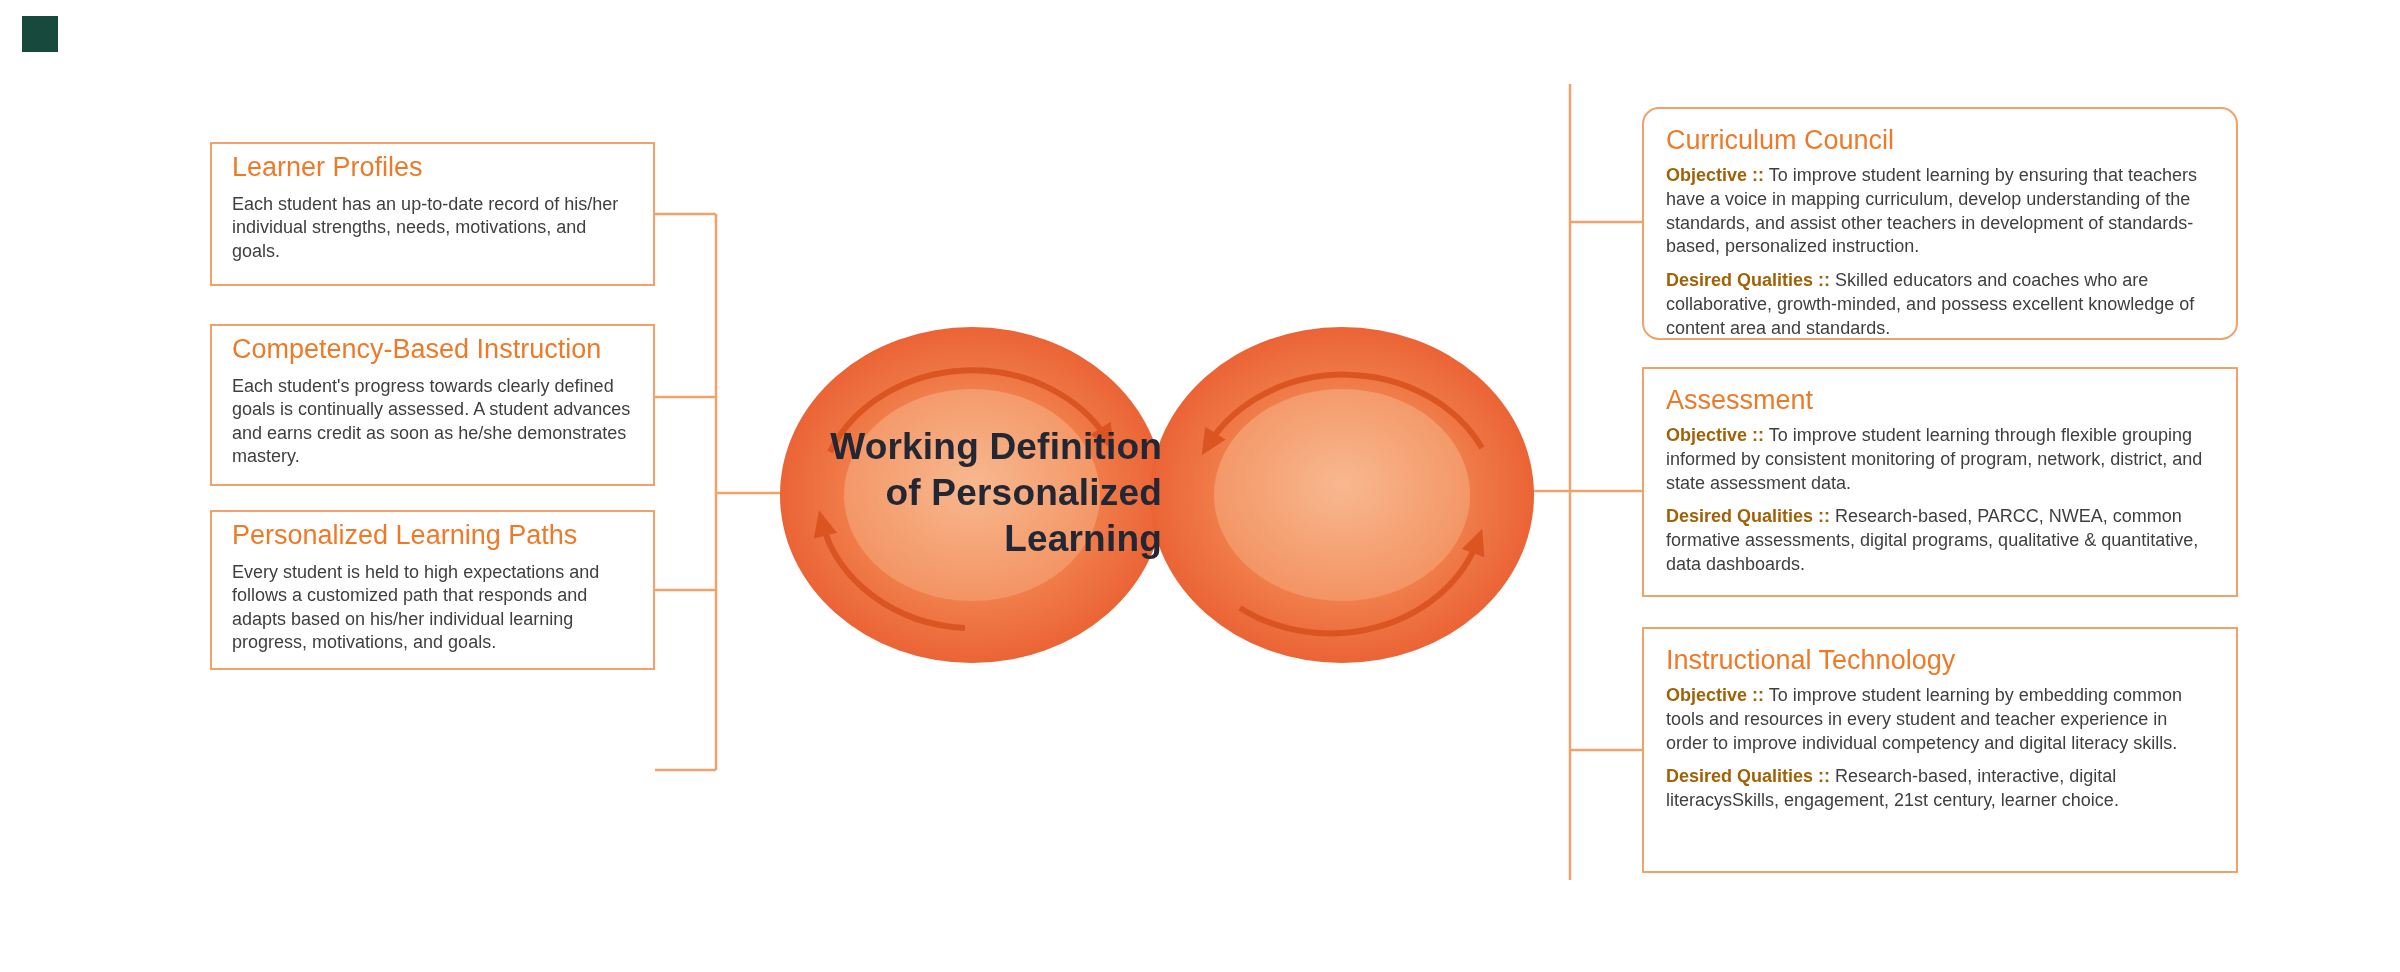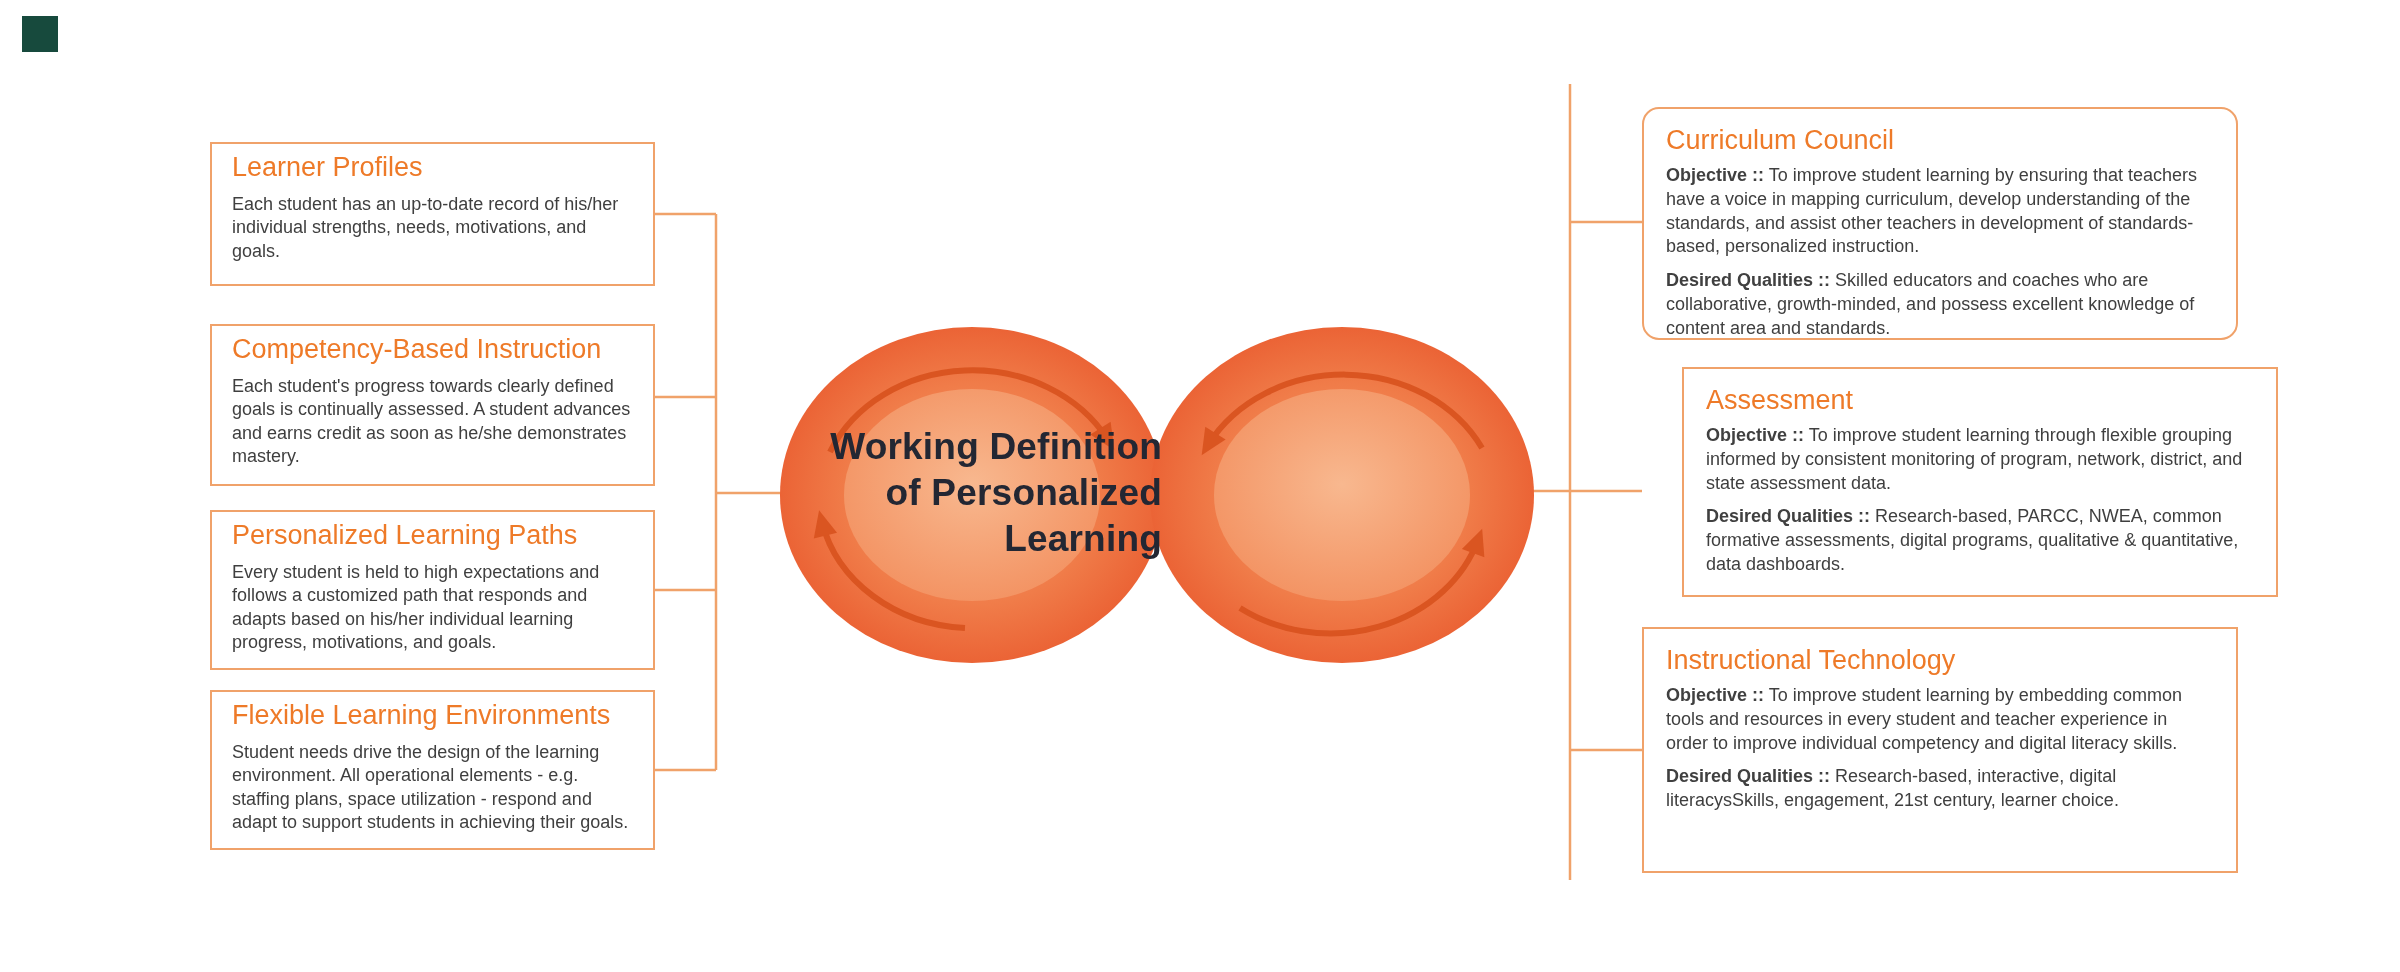--- a/index.html
+++ b/index.html
@@ -59,21 +59,21 @@
     line-height: 1.15;
     margin-bottom: 8px;
   }
   .rbox p {
     margin: 0 0 10px 0;
     color: #3f3f3f;
     font-size: 18px;
     line-height: 1.32;
   }
   .blue-label {
-    color: #404040;
+    color: #a16207;
     font-weight: bold;
   }
 
   
   .lobe-label {
     position: absolute;
     text-align: center;
     font-weight: bold;
     font-size: 37px;
     line-height: 1.24;
@@ -149,31 +149,27 @@
     <div class="box-body">Each student has an up-to-date record of his/her individual strengths, needs, motivations, and goals.</div>
   </div>
   <div class="lbox" style="top:324px; height:162px;">
     <div class="box-title">Competency-Based Instruction</div>
     <div class="box-body">Each student's progress towards clearly defined goals is continually assessed. A student advances and earns credit as soon as he/she demonstrates mastery.</div>
   </div>
   <div class="lbox" style="top:510px; height:160px;">
     <div class="box-title">Personalized Learning Paths</div>
     <div class="box-body">Every student is held to high expectations and follows a customized path that responds and adapts based on his/her individual learning progress, motivations, and goals.</div>
   </div>
-  <div class="lbox" style="top:690px; height:160px;">
-    <div class="box-title">Flexible Learning Environments</div>
-    <div class="box-body">Student needs drive the design of the learning environment. All operational elements - e.g. staffing plans, space utilization - respond and adapt to support students in achieving their goals.</div>
-  </div>
 
   <div class="rbox" style="top:107px; height:233px;border-radius:17px;">
     <div class="box-title">Curriculum Council</div>
     <p><span class="blue-label">Objective ::</span> <span>To improve student learning by ensuring that teachers have a voice in mapping curriculum, develop understanding of the standards, and assist other teachers in development of standards-based, personalized instruction.</span></p>
     <p><span class="blue-label">Desired Qualities ::</span> <span>Skilled educators and coaches who are collaborative, growth-minded, and possess excellent knowledge of content area and standards.</span></p>
   </div>
-  <div class="rbox" style="top:367px; height:230px;margin-left:40px;">
+  <div class="rbox" style="top:367px; height:230px;">
     <div class="box-title">Assessment</div>
     <p><span class="blue-label">Objective ::</span> <span>To improve student learning through flexible grouping informed by consistent monitoring of program, network, district, and state assessment data.</span></p>
     <p><span class="blue-label">Desired Qualities ::</span> <span>Research-based, PARCC, NWEA, common formative assessments, digital programs, qualitative &amp; quantitative, data dashboards.</span></p>
   </div>
   <div class="rbox" style="top:627px; height:246px;">
     <div class="box-title">Instructional Technology</div>
     <p><span class="blue-label">Objective ::</span> <span>To improve student learning by embedding common tools and resources in every student and teacher experience in order to improve individual competency and digital literacy skills.</span></p>
     <p><span class="blue-label">Desired Qualities ::</span> <span>Research-based, interactive, digital literacysSkills, engagement, 21st century, learner choice.</span></p>
   </div>
 

